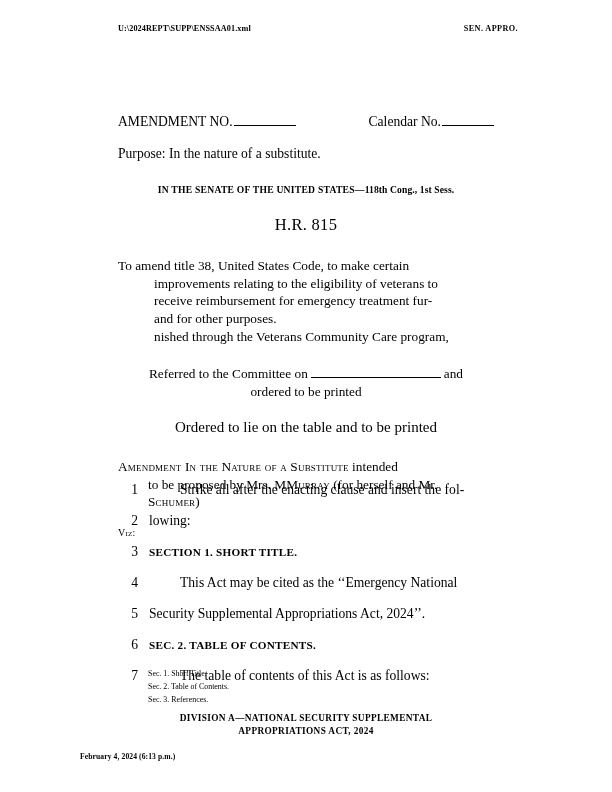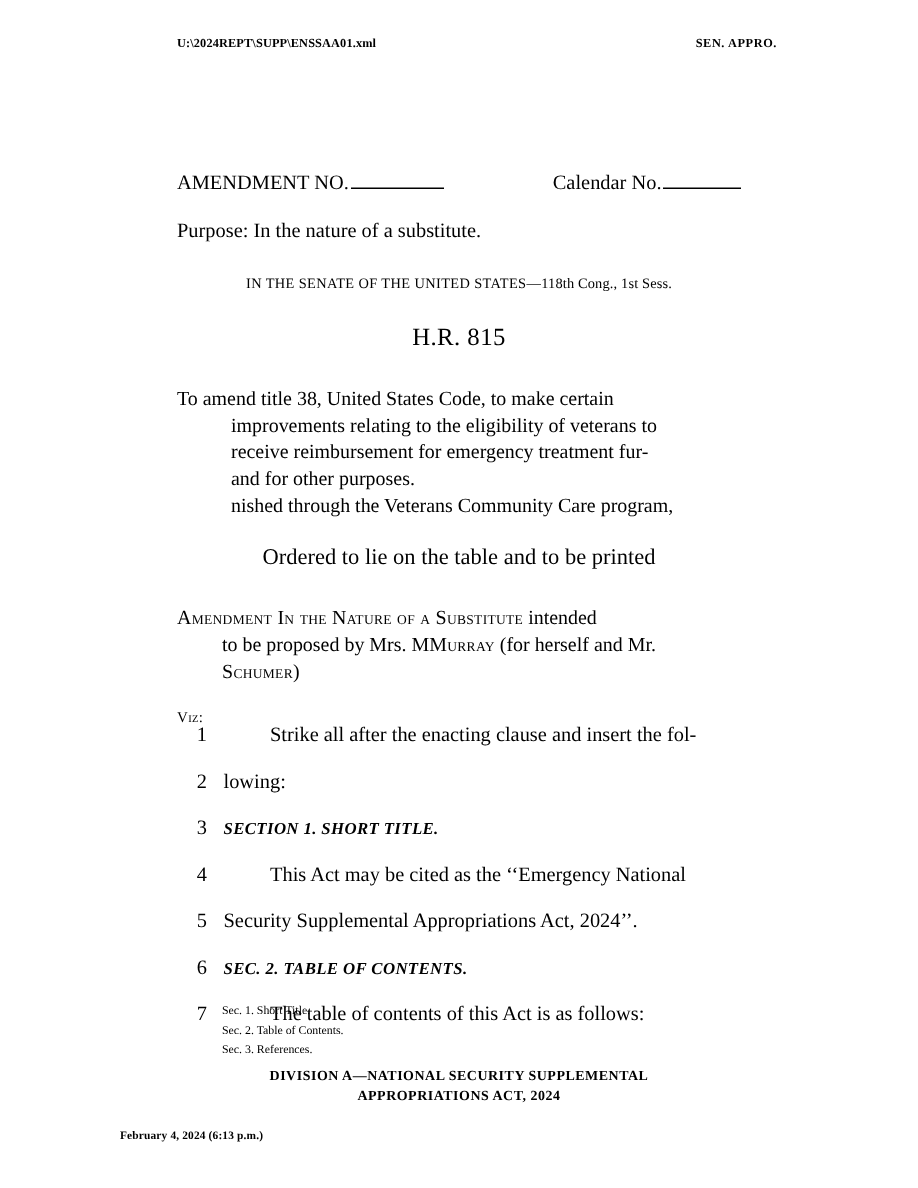--- a/index.html
+++ b/index.html
@@ -69,21 +69,21 @@
   .blank-amend { width: 62px; }
   .blank-cal { width: 52px; }
 
   .purpose {
     font-size: 13.6px;
     margin-bottom: 22px;
   }
 
   .senate-line {
     font-size: 9.6px;
-    font-weight: normal;
+    font-weight: bold;
     letter-spacing: 0.25px;
     text-align: center;
     margin-bottom: 20px;
   }
   .senate-line .cong {
     letter-spacing: 0.1px;
   }
 
   .bill-no {
     text-align: center;
@@ -173,21 +173,20 @@
     flex: 1 1 auto;
     white-space: nowrap;
   }
   .ltext.indent {
     text-indent: 31px;
   }
   .heading-text {
     font-weight: bold;
     font-size: 11.2px;
     letter-spacing: 0.25px;
-    font-style: italic;
   }
 
   
   .toc {
     position: absolute;
     top: 668px;
     left: 148px;
     font-size: 7.9px;
     line-height: 1.62;
   }
@@ -247,20 +246,24 @@
     <div class="bill-no">H.R. 815</div>
 
     <div class="long-title">
       <span>To amend title 38, United States Code, to make certain</span>
       <span class="cont">improvements relating to the eligibility of veterans to</span>
       <span class="cont">receive reimbursement for emergency treatment fur-</span>
       <span class="cont">and for other purposes.</span>
       <span class="cont">nished through the Veterans Community Care program,</span>
     </div>
 
+    <div class="referred">
+      <span>Referred to the Committee on</span><span class="blank-committee"></span><span>and</span><br>
+      <span>ordered to be printed</span>
+    </div>
 
     <div class="ordered">Ordered to lie on the table and to be printed</div>
 
     <div class="substitute">
       <span class="sc">Amendment In the Nature of a Substitute</span>
       <span>intended</span>
       <span class="l2"><span>to be proposed by Mrs. M</span><span class="sc">Murray</span> <span>(for herself and Mr.</span></span>
       <span class="l3"><span class="sc">Schumer</span><span>)</span></span>
     </div>
 

